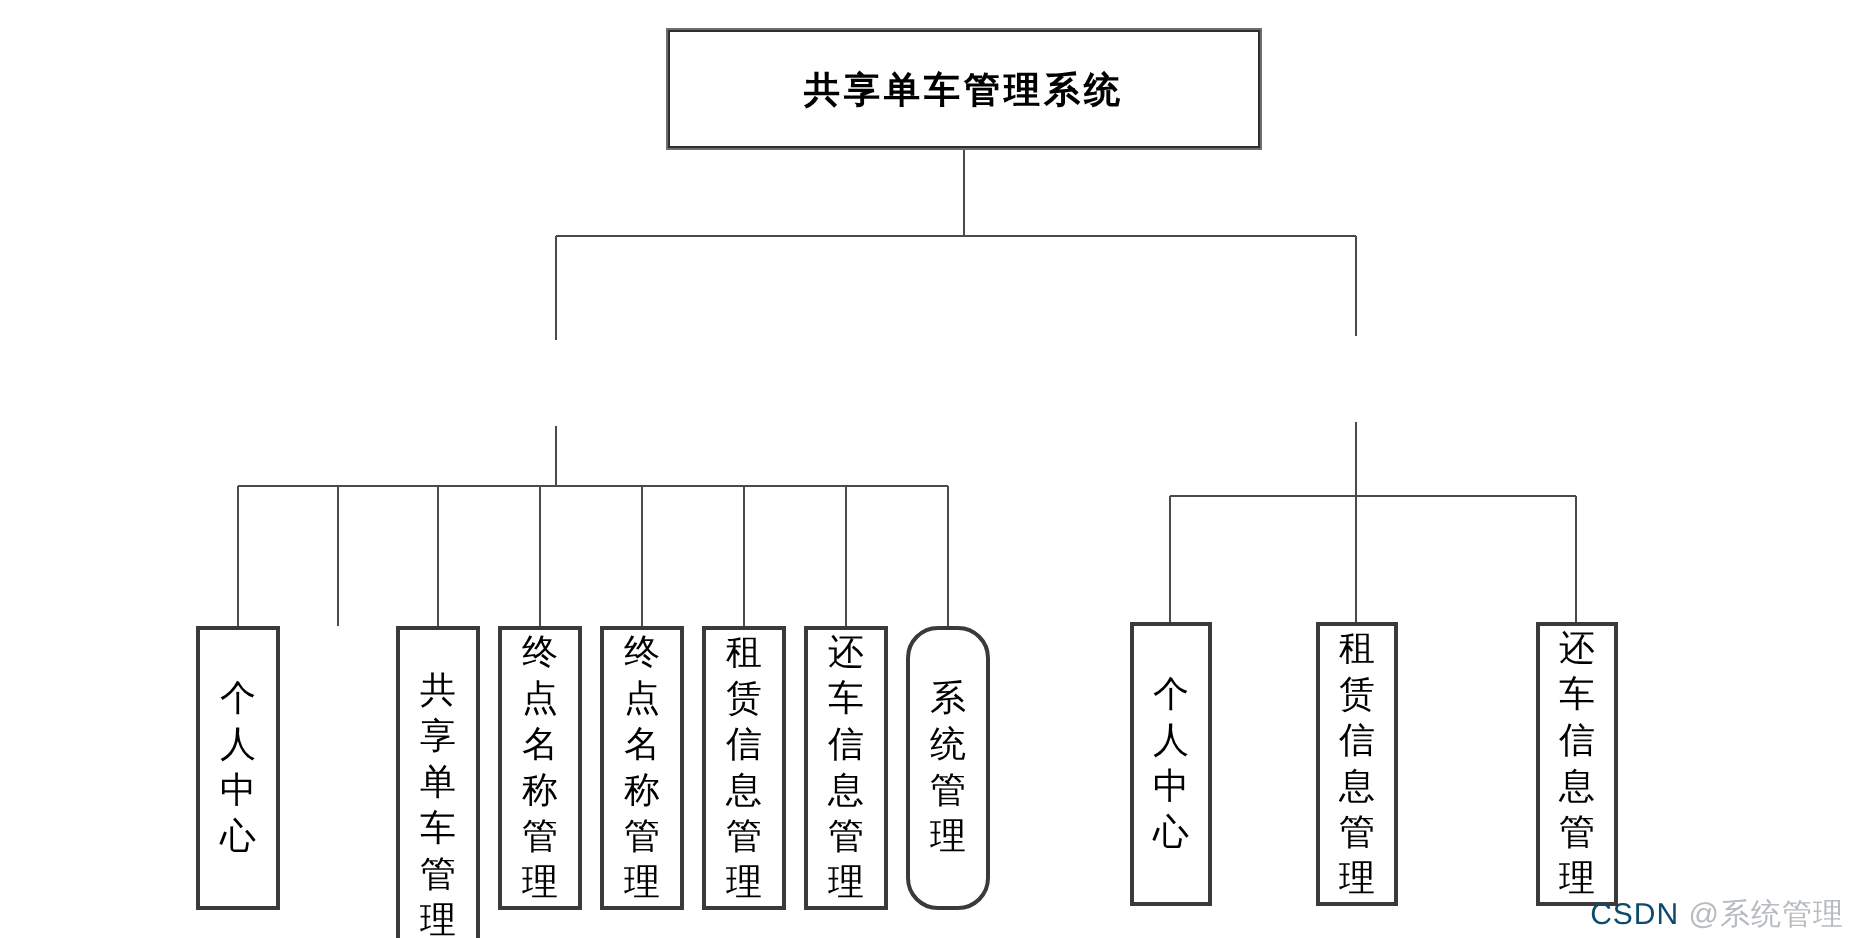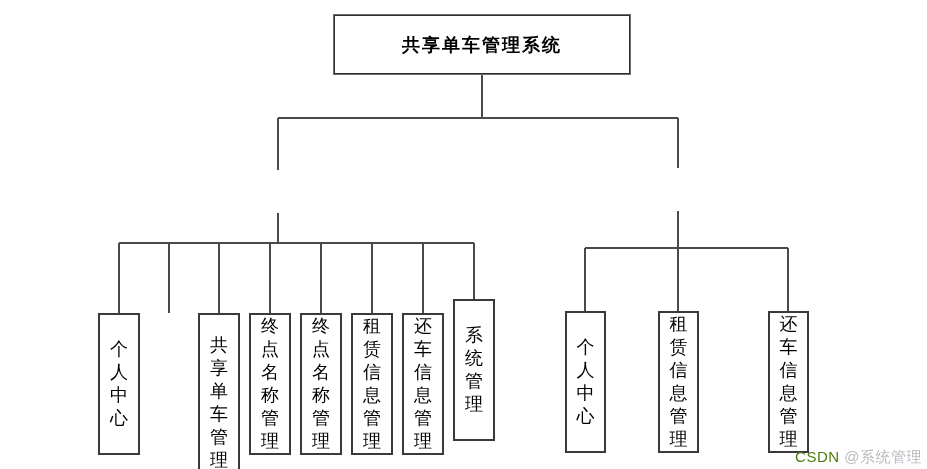--- a/index.html
+++ b/index.html
@@ -53,21 +53,21 @@
   #watermark {
     position: absolute;
     right: 5px;
     bottom: 2px;
     font-family: "Liberation Sans", "DejaVu Sans", sans-serif;
     font-size: 15px;
     color: #b7bbbf;
     letter-spacing: 0.5px;
     white-space: nowrap;
   }
-  #watermark .brand { color: #4d7c0f; }
+  #watermark .brand { color: #0c4a6e; }
 </style>
 </head>
 <body>
 
 <div id="canvas">
 
   <svg id="connectors" viewBox="0 0 927 469" xmlns="http://www.w3.org/2000/svg">
 
     <line x1="482" y1="75" x2="482" y2="118"></line>
     <line x1="278" y1="118" x2="678" y2="118"></line>
@@ -108,21 +108,21 @@
   </div>
   <div class="node vnode" style="left:300px; top:313px; width:42px; height:142px;">
     <span class="vlabel">终点名称管理</span>
   </div>
   <div class="node vnode" style="left:351px; top:313px; width:42px; height:142px;">
     <span class="vlabel">租赁信息管理</span>
   </div>
   <div class="node vnode" style="left:402px; top:313px; width:42px; height:142px;">
     <span class="vlabel">还车信息管理</span>
   </div>
-  <div class="node vnode" style="left:453px; top:299px; width:42px; height:142px;">
+  <div class="node vnode" style="left:453px; top:313px; width:42px; height:142px;border-radius:16px;">
     <span class="vlabel">系统管理</span>
   </div>
 
   <div class="node vnode" style="left:565px; top:311px; width:41px; height:142px;">
     <span class="vlabel">个人中心</span>
   </div>
   <div class="node vnode" style="left:658px; top:311px; width:41px; height:142px;">
     <span class="vlabel">租赁信息管理</span>
   </div>
   <div class="node vnode" style="left:768px; top:311px; width:41px; height:142px;">

